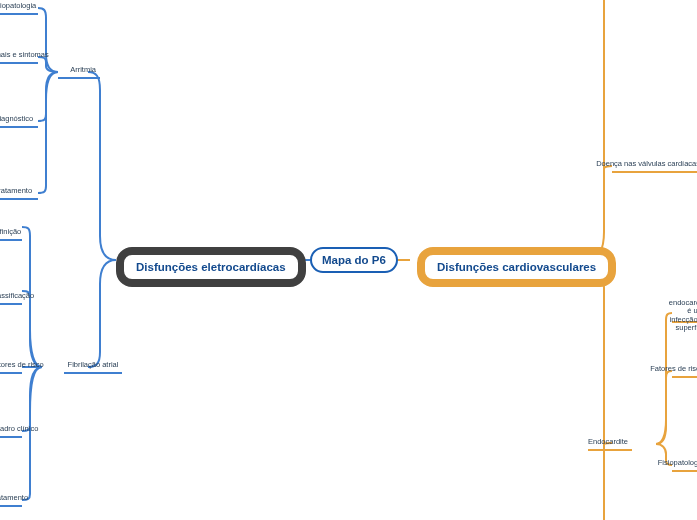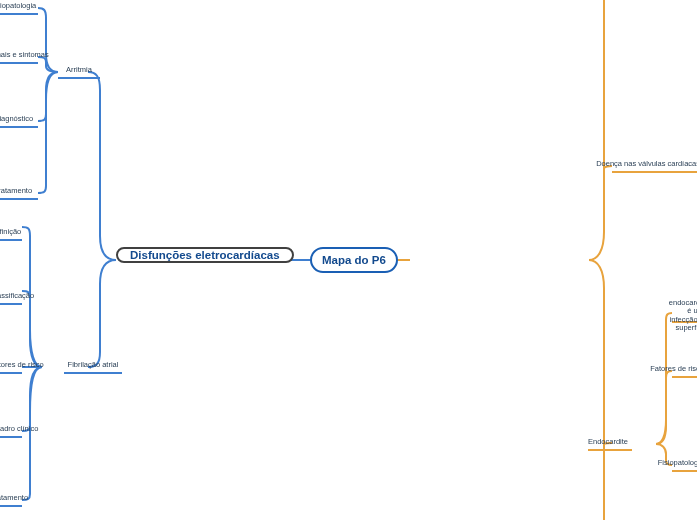--- a/index.html
+++ b/index.html
@@ -42,27 +42,27 @@
     border: 2px solid #1a5fb4;
     border-radius: 16px;
     color: #134a8e;
     font-size: 11.5px;
     font-weight: bold;
     padding: 0 10px;
     height: 26px;
   }
   
   .node.lvl1 {
-    border: 2px solid #404040;
+    border: 8px solid #404040;
     border-radius: 16px;
     color: #134a8e;
     font-size: 11.5px;
     font-weight: bold;
     padding: 0 12px;
-    height: 16px;
+    height: 40px;
   }
   .node.lvl1.warm {
     border-color: #e8a33d;
     color: #134a8e;
   }
   
   .node.leaf {
     border: none;
     border-bottom: 2px solid #3f7fd0;
     color: #2a3f55;
@@ -126,22 +126,25 @@
   </svg>
 
   <div class="node root" style="left:310px; top:247px;">
     <span>Mapa do P6</span>
   </div>
 
   <div class="node lvl1" style="left:116px; top:247px;">
     <span>Disfunções eletrocardíacas</span>
   </div>
 
+  <div class="node lvl1 warm" style="left:417px; top:247px;">
+    <span>Disfunções cardiovasculares</span>
+  </div>
 
-  <div class="node leaf" style="left:58px; top:65px; width:42px;">
+  <div class="node leaf" style="left:58px; top:65px; width:42px;justify-content:flex-end;">
     <span>Arritmia</span>
   </div>
 
   <div class="node leaf clip-right" style="left:-14px; top:1px; width:52px;">
     <span>Fisiopatologia</span>
   </div>
   <div class="node leaf clip-right" style="left:-14px; top:50px; width:52px;">
     <span>Sinais e sintomas</span>
   </div>
   <div class="node leaf clip-right" style="left:-10px; top:114px; width:48px;">

